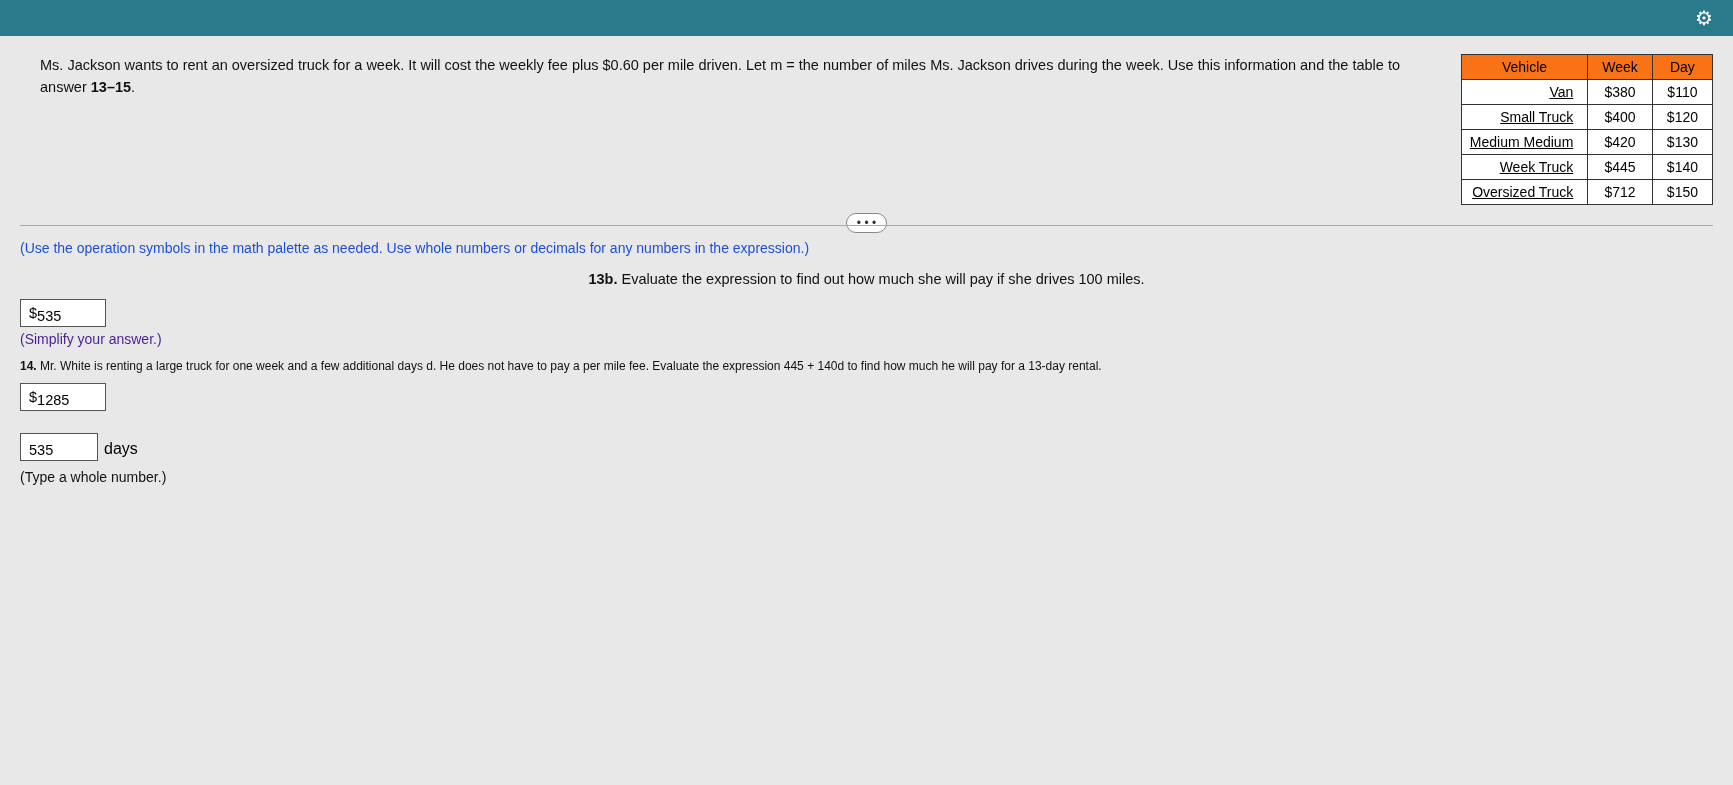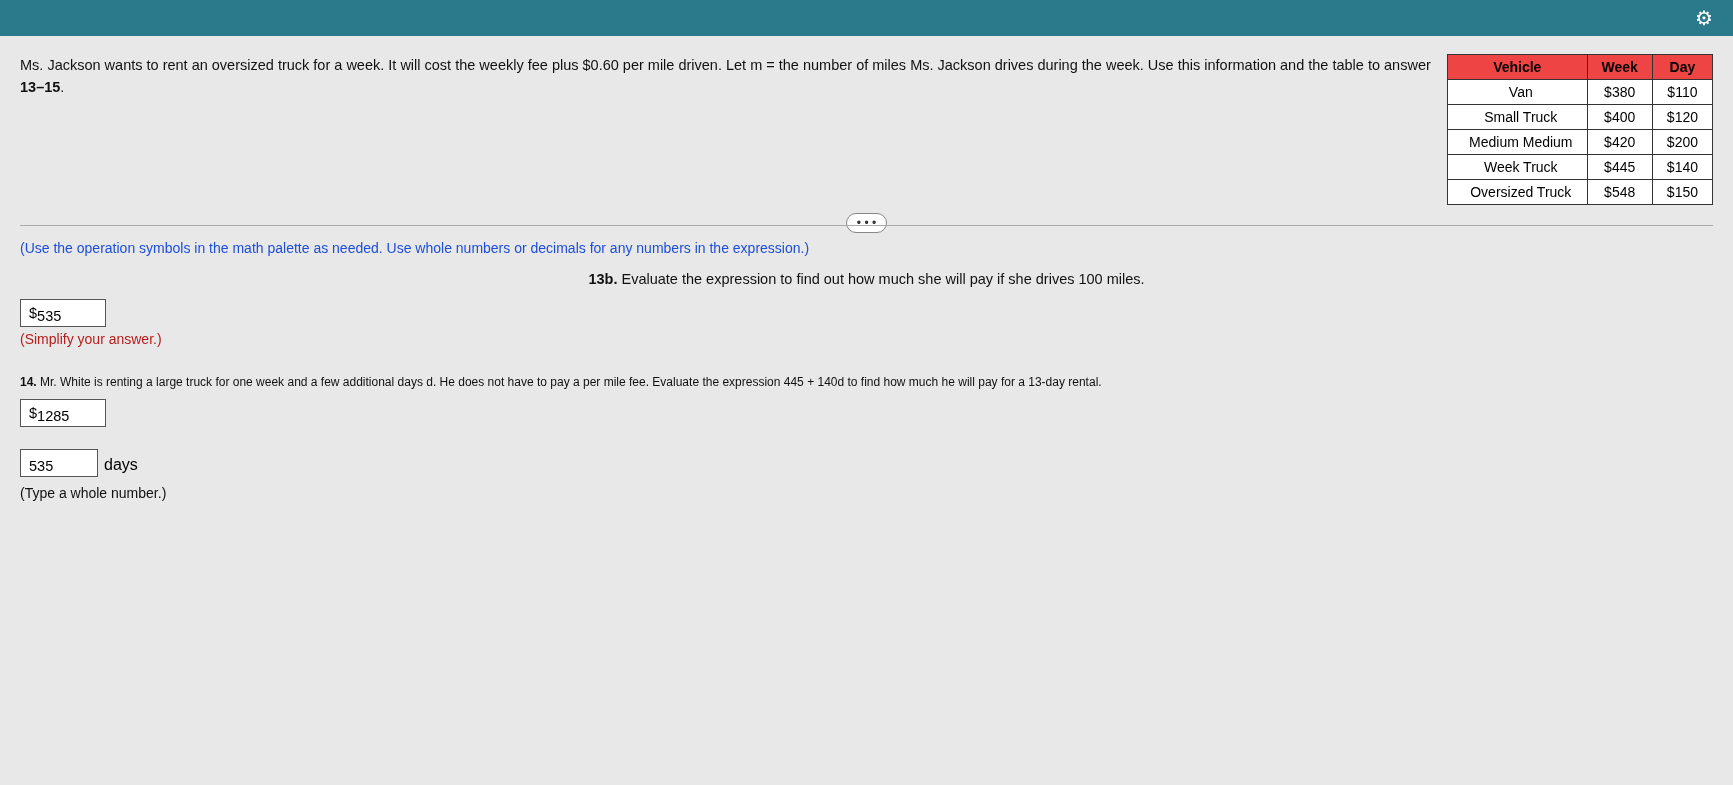--- a/index.html
+++ b/index.html
@@ -30,20 +30,21 @@
       background: #e8e8e8;
       flex: 1;
       padding: 18px 20px 20px 20px;
       position: relative;
     }
 
     .top-section {
       display: flex;
       gap: 12px;
       margin-bottom: 8px;
+      margin-left: 20px;
     }
 
     .problem-text {
       flex: 1;
       font-size: 14.5px;
       line-height: 1.55;
       color: #111;
     }
 
     .problem-text strong {
@@ -60,27 +61,28 @@
       background: white;
     }
 
     .rental-table th, .rental-table td {
       border: 1px solid #333;
       padding: 4px 14px;
       text-align: center;
     }
 
     .rental-table th {
-      font-weight: bold;
-      background: #ef4444;
+      font-weight: normal;
+      background: #f97316;
     }
 
     .rental-table td:first-child {
-      text-align: center;
-      padding-left: 21px;
+      text-align: right;
+      padding-left: 8px;
+      text-decoration: underline;
     }
 
     .divider {
       border: none;
       border-top: 1px solid #aaa;
       margin: 10px 0 12px 0;
     }
 
     .ellipsis-btn {
       display: block;
@@ -128,22 +130,22 @@
       border: none;
       outline: none;
       font-size: 14.5px;
       background: transparent;
       width: 60px;
       margin-top: 6px;
     }
 
     .simplify-note {
       font-size: 14px;
-      color: #b91c1c;
-      margin-bottom: 26px;
+      color: #4c1d95;
+      margin-bottom: 10px;
     }
 
     .q14-text {
       font-size: 12px;
       color: #111;
       margin-bottom: 8px;
       line-height: 1.5;
     }
 
     .q14-text strong {
@@ -213,30 +215,30 @@
             <td>$110</td>
           </tr>
           <tr>
             <td>Small Truck</td>
             <td>$400</td>
             <td>$120</td>
           </tr>
           <tr>
             <td>Medium Medium</td>
             <td>$420</td>
-            <td>$200</td>
+            <td>$130</td>
           </tr>
           <tr>
             <td>Week Truck</td>
             <td>$445</td>
             <td>$140</td>
           </tr>
           <tr>
             <td>Oversized Truck</td>
-            <td>$548</td>
+            <td>$712</td>
             <td>$150</td>
           </tr>
         </tbody>
       </table>
     </div>
   </div>
 
   <div class="ellipsis-wrapper">
     <button class="ellipsis-btn">• • •</button>
   </div>

